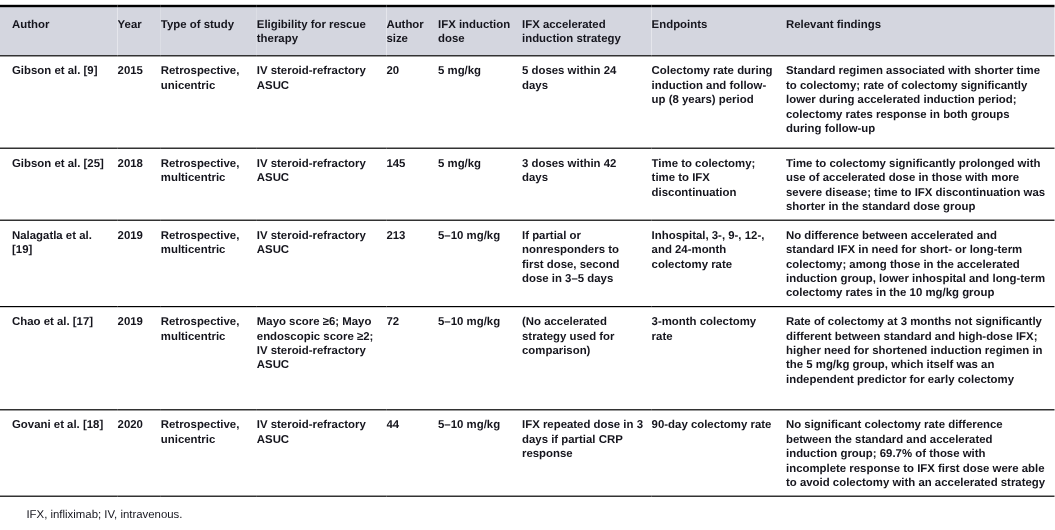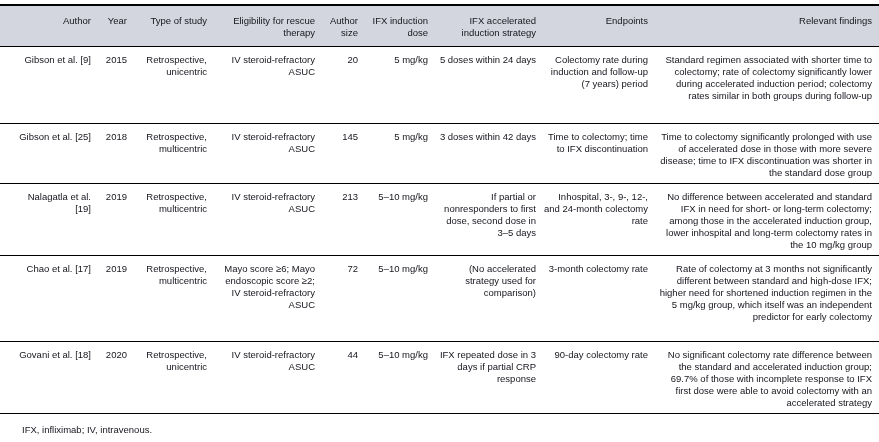--- a/index.html
+++ b/index.html
@@ -16,22 +16,22 @@
     overflow: hidden;
   }
   table.tbl {
     border-collapse: collapse;
     table-layout: fixed;
     width: 879px;
     border-top: 2px solid #000;
   }
   th, td {
     vertical-align: top;
-    text-align: right;
-    font-weight: normal;
+    text-align: left;
+    font-weight: bold;
     padding: 6px 7px 4px 0;
     overflow: hidden;
   }
   th:first-child, td:first-child { padding-left: 10px; }
   thead th {
     background: #d4d6df;
     border-bottom: 1px solid #000;
     padding-top: 9px;
   }
   thead tr { height: 41px; }
@@ -82,22 +82,22 @@
     </thead>
     <tbody>
       <tr class="r1">
         <td>Gibson et al. [9]</td>
         <td>2015</td>
         <td>Retrospective, unicentric</td>
         <td>IV steroid-refractory ASUC</td>
         <td>20</td>
         <td>5 mg/kg</td>
         <td>5 doses within 24 days</td>
-        <td>Colectomy rate during induction and follow-up (7 years) period</td>
-        <td>Standard regimen associated with shorter time to colectomy; rate of colectomy significantly lower during accelerated induction period; colectomy rates similar in both groups during follow-up</td>
+        <td>Colectomy rate during induction and follow-up (8 years) period</td>
+        <td>Standard regimen associated with shorter time to colectomy; rate of colectomy significantly lower during accelerated induction period; colectomy rates response in both groups during follow-up</td>
       </tr>
       <tr class="r2">
         <td>Gibson et al. [25]</td>
         <td>2018</td>
         <td>Retrospective, multicentric</td>
         <td>IV steroid-refractory ASUC</td>
         <td>145</td>
         <td>5 mg/kg</td>
         <td>3 doses within 42 days</td>
         <td>Time to colectomy; time to IFX discontinuation</td>

